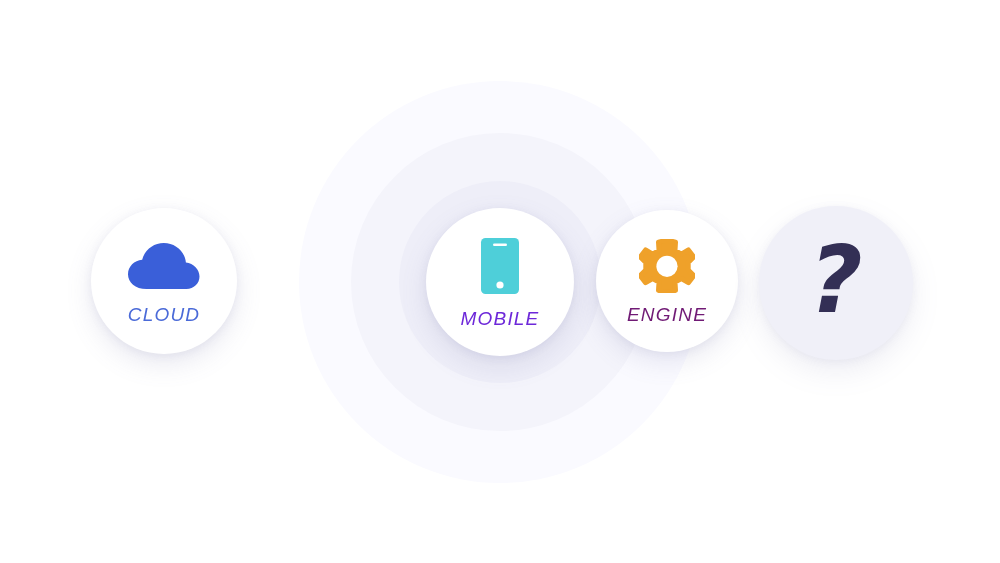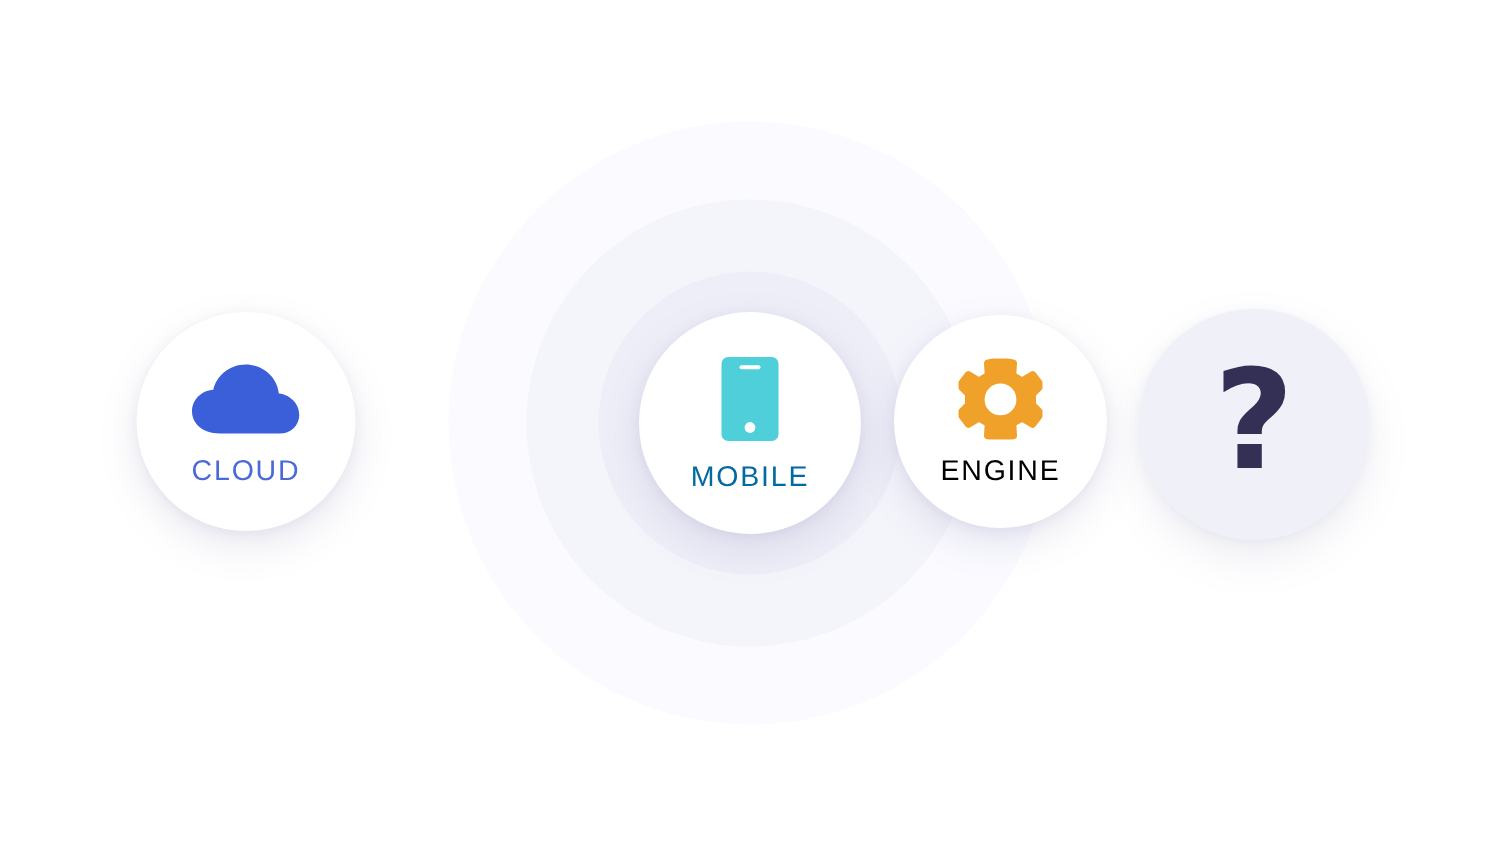--- a/index.html
+++ b/index.html
@@ -53,20 +53,21 @@
     position: absolute;
     border-radius: 50%;
     transform: translate(-50%, -50%);
     display: flex;
     flex-direction: column;
     align-items: center;
     justify-content: center;
     background: #ffffff;
     box-shadow: 0 10px 26px rgba(120, 120, 170, 0.16),
                 0 2px 8px rgba(120, 120, 170, 0.10);
+    font-style: italic;
   }
   .node .icon-wrap {
     display: flex;
     align-items: center;
     justify-content: center;
   }
   .node .node-label {
     font-size: 19px;
     letter-spacing: 1.2px;
     font-weight: 400;
@@ -123,35 +124,35 @@
 
 
   <div class="node" id="node-mobile">
     <span class="icon-wrap icon-mobile">
       <svg viewBox="0 0 40 58" width="40" height="58" aria-hidden="true">
         <rect x="1" y="1" width="38" height="56" rx="4.5" fill="#4ecfd9"></rect>
         <rect x="13" y="6.5" width="14" height="2.6" rx="1.3" fill="#ffffff"></rect>
         <circle cx="20" cy="48" r="3.6" fill="#ffffff"></circle>
       </svg>
     </span>
-    <span class="node-label" style="color:#0369a1">MOBILE</span>
+    <span class="node-label" style="color:#6d28d9">MOBILE</span>
   </div>
 
   <div class="node" id="node-engine">
     <span class="icon-wrap icon-engine">
       <svg viewBox="0 0 56 54" width="56" height="54" aria-hidden="true">
         <path d="M28 1
                  L36.5 3.2 L36.0 11.4 L42.4 15.1 L49.4 10.9 L54.8 18.0
                  L49.2 23.6 L49.2 31.0 L54.8 36.6 L49.4 43.7 L42.4 39.5
                  L36.0 43.2 L36.5 51.4 L28 53.6 L19.5 51.4 L20.0 43.2
                  L13.6 39.5 L6.6 43.7 L1.2 36.6 L6.8 31.0 L6.8 23.6
                  L1.2 18.0 L6.6 10.9 L13.6 15.1 L20.0 11.4 L19.5 3.2 Z" fill="#efa12a" stroke="#efa12a" stroke-width="5" stroke-linejoin="round"></path>
         <circle cx="28" cy="27.3" r="10.6" fill="#ffffff"></circle>
       </svg>
     </span>
-    <span class="node-label" style="color:#000000">ENGINE</span>
+    <span class="node-label" style="color:#701a75">ENGINE</span>
   </div>
 
   <div class="node" id="node-unknown">
     <span class="qmark" style="color:#332f55">?</span>
   </div>
 
 </div>
 
 </body></html>

